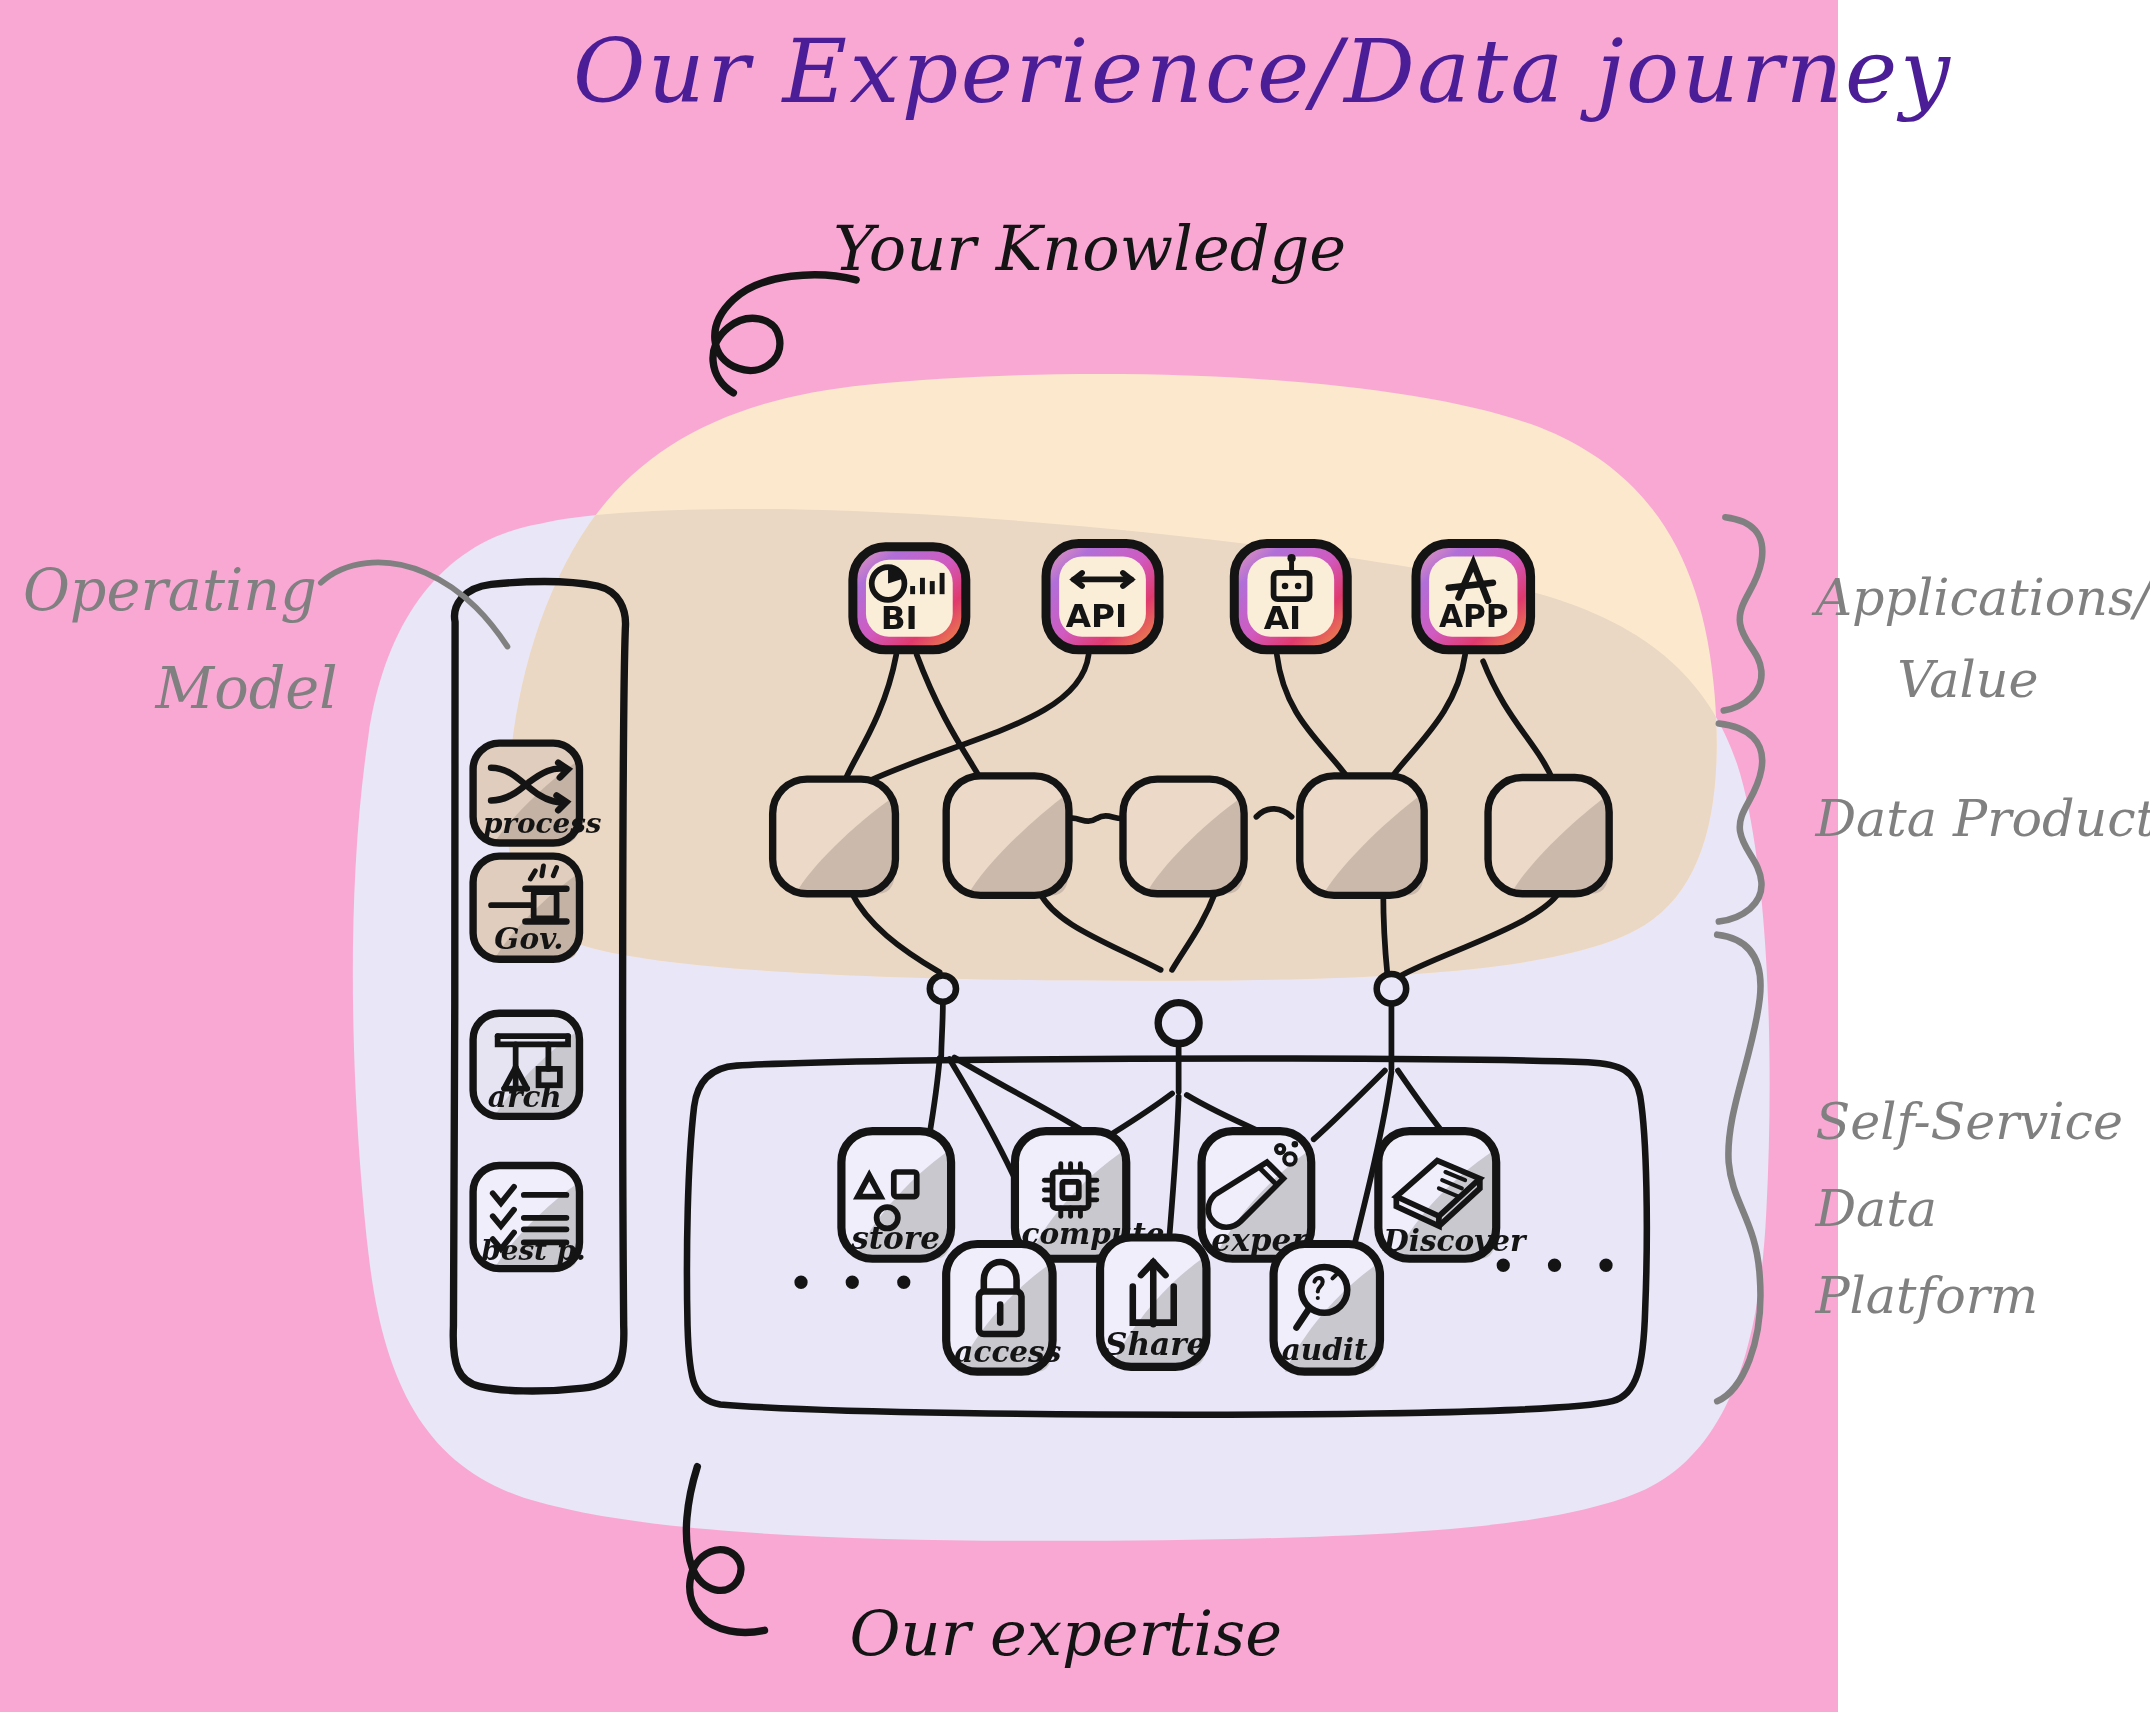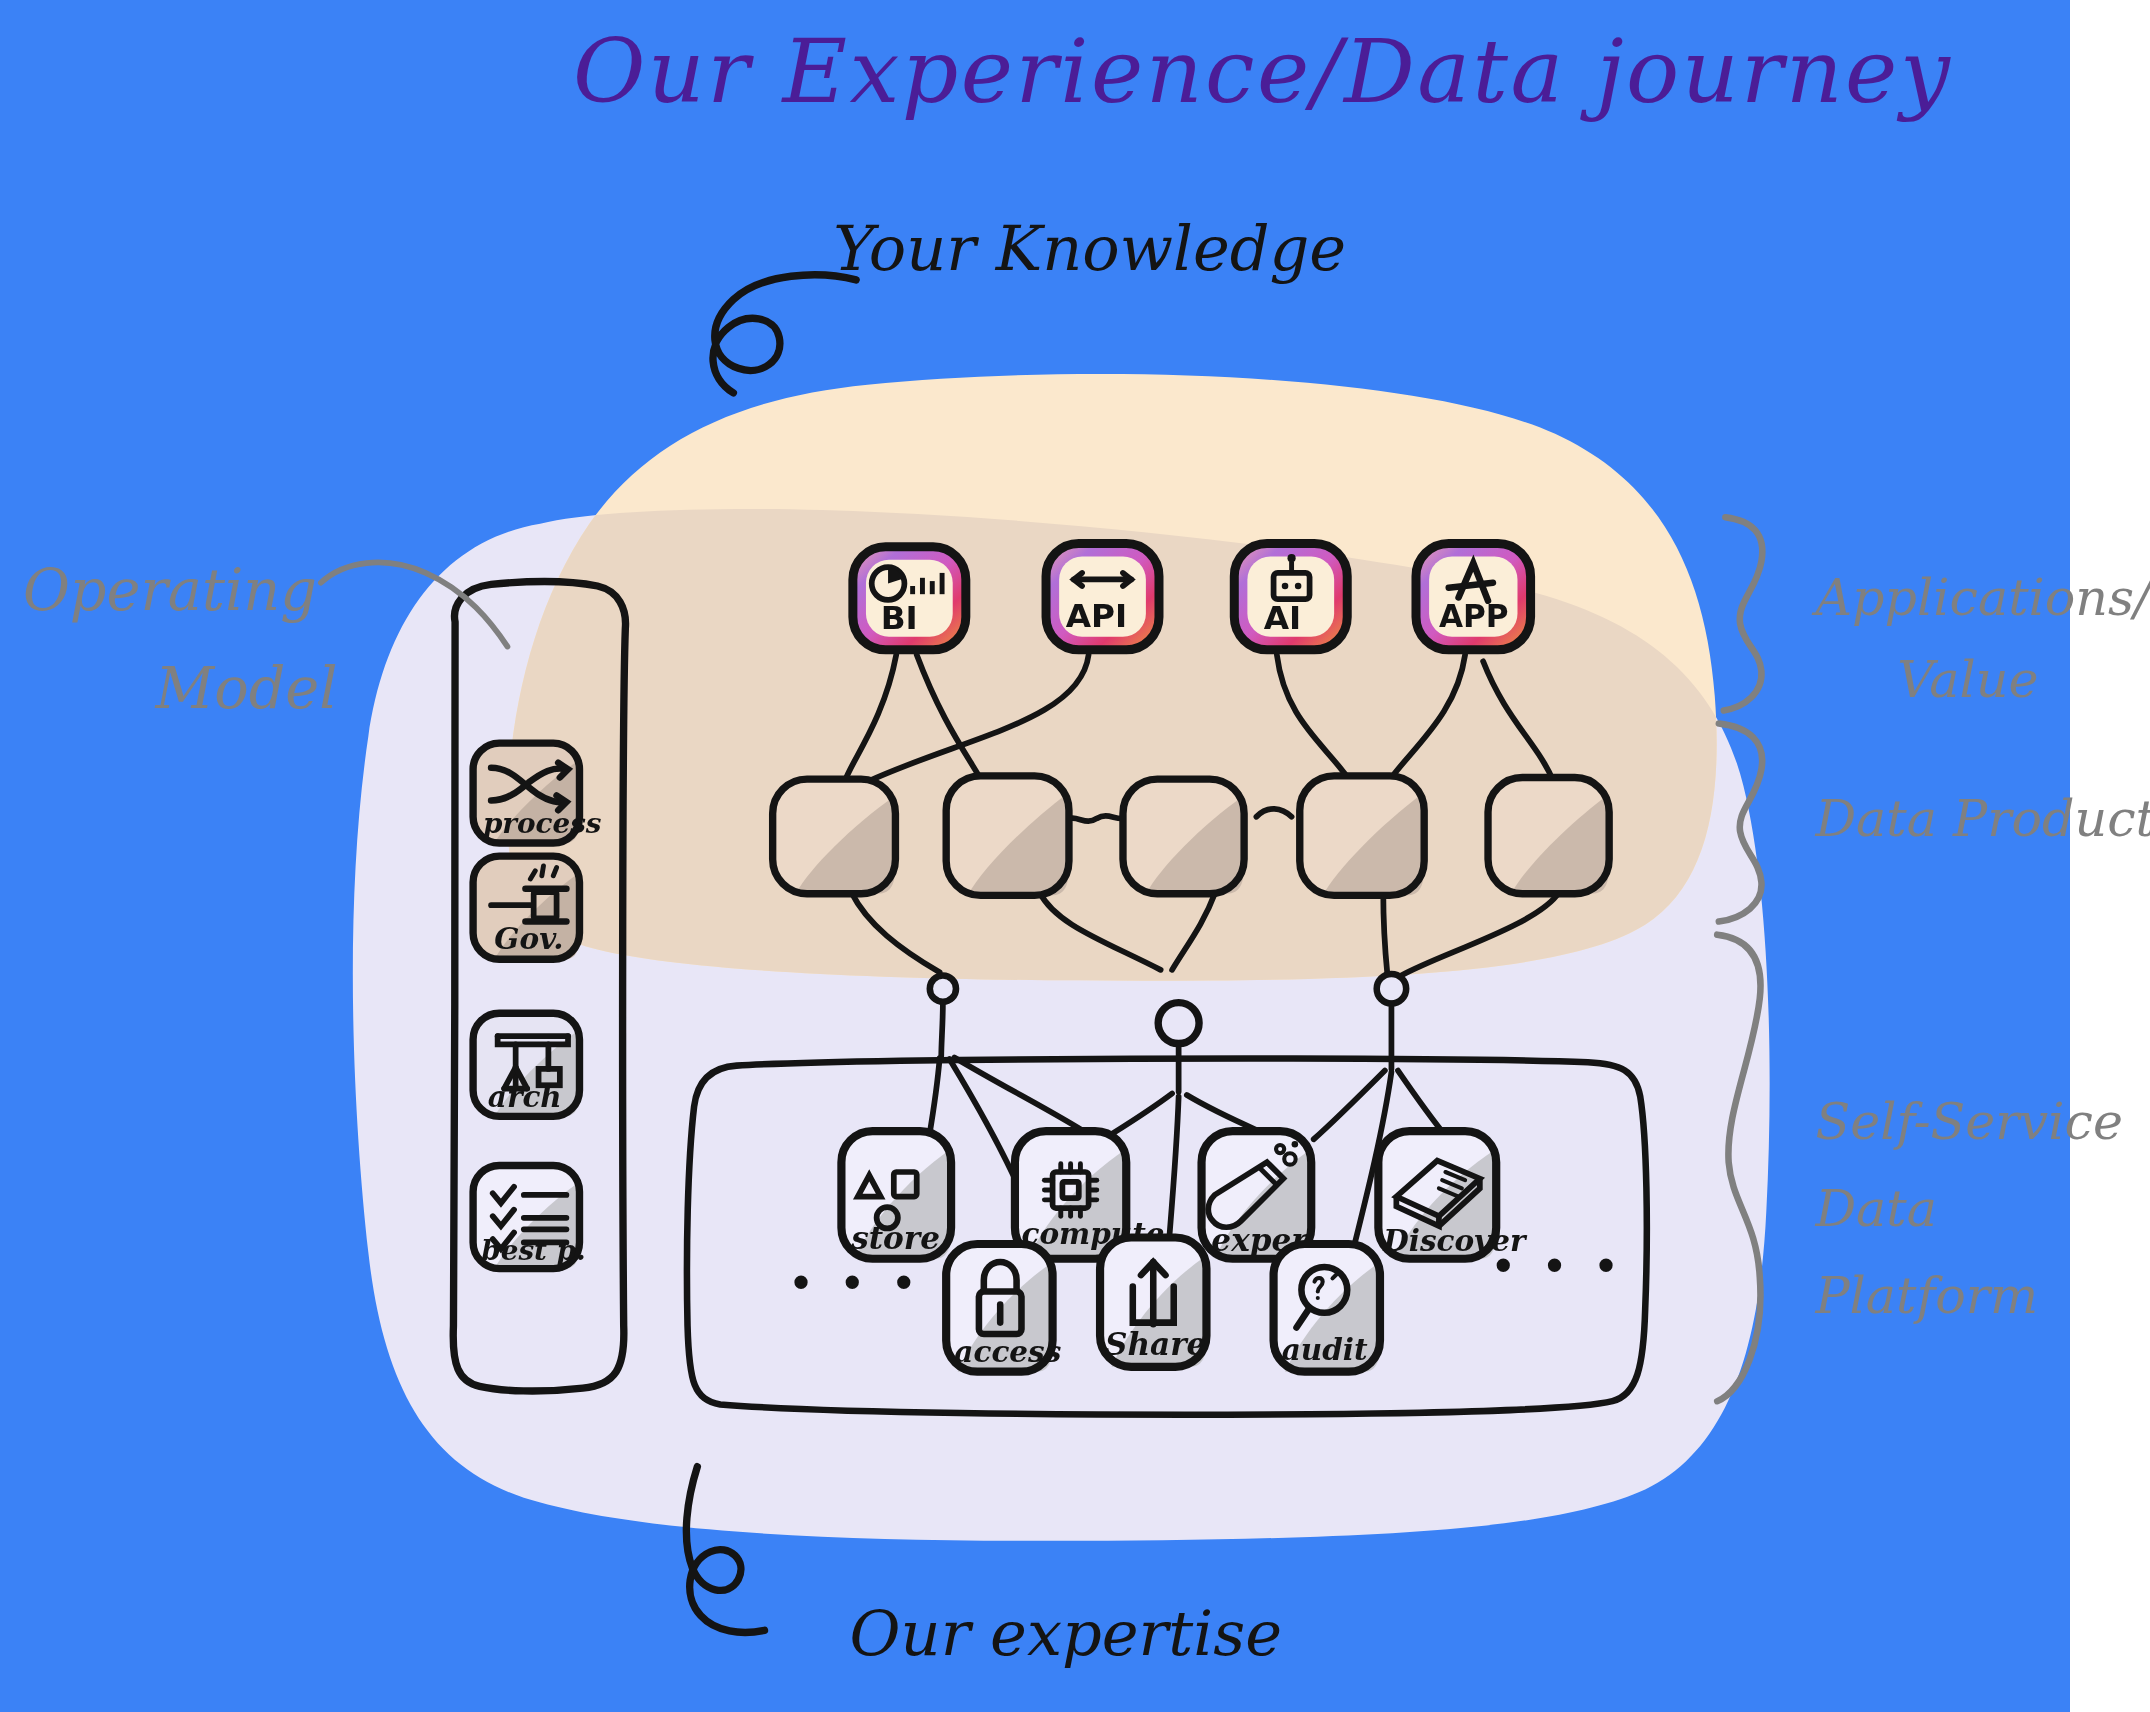--- a/index.html
+++ b/index.html
@@ -1,18 +1,18 @@
 <!DOCTYPE html>
 <html style="font-size:13px"><head>
 <meta charset="utf-8">
 <style>
   html,body{margin:0;padding:0;background:#fff;}
   body{width:2151px;height:1713px;overflow:hidden;
        font-family:"DejaVu Sans",sans-serif;}
-  #stage{position:relative;width:2070px;height:1713px;background:#3b82f6;}
+  #stage{position:relative;width:1838px;height:1713px;background:#f9a8d4;}
   #stage svg.layer{position:absolute;left:0;top:0;width:2151px;height:1713px;}
 </style>
 </head>
 <body>
 
 <div id="stage">
 
 <svg class="layer" viewBox="0 0 2628 2093" preserveAspectRatio="none">
   <defs>
     <clipPath id="clipLav">

